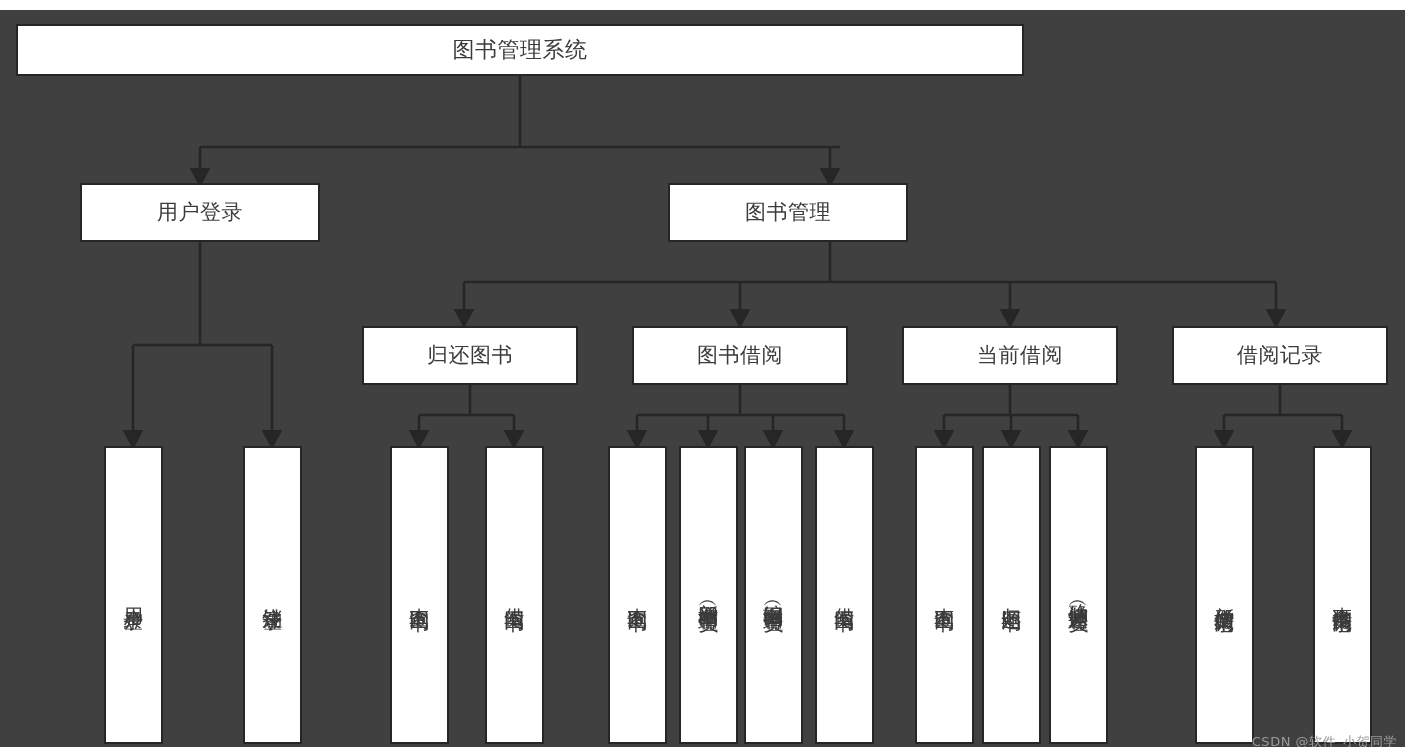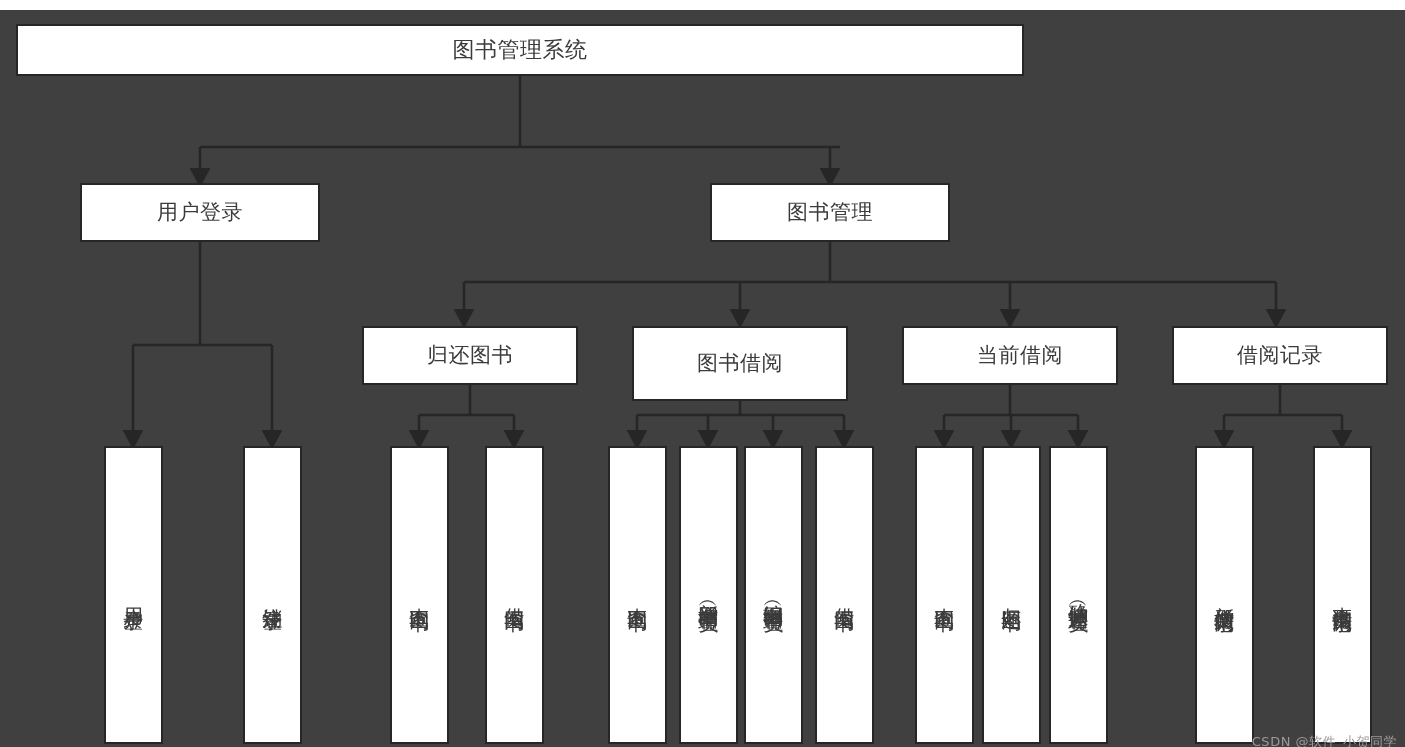--- a/index.html
+++ b/index.html
@@ -125,28 +125,28 @@
     </g>
   </svg>
 
   <div class="node node-h node-root" style="left:16px; top:14px; width:1008px; height:52px;">
     <span class="label">图书管理系统</span>
   </div>
 
   <div class="node node-h" style="left:80px; top:173px; width:240px; height:59px;">
     <span class="label">用户登录</span>
   </div>
-  <div class="node node-h" style="left:710px; top:173px; width:240px; height:59px;">
+  <div class="node node-h" style="left:668px; top:173px; width:240px; height:59px;">
     <span class="label">图书管理</span>
   </div>
 
   <div class="node node-h" style="left:362px; top:316px; width:216px; height:59px;">
     <span class="label">归还图书</span>
   </div>
-  <div class="node node-h" style="left:632px; top:316px; width:216px; height:75px;">
+  <div class="node node-h" style="left:632px; top:316px; width:216px; height:59px;">
     <span class="label">图书借阅</span>
   </div>
   <div class="node node-h" style="left:902px; top:316px; width:216px; height:59px;padding-left:20px;">
     <span class="label">当前借阅</span>
   </div>
   <div class="node node-h" style="left:1172px; top:316px; width:216px; height:59px;">
     <span class="label">借阅记录</span>
   </div>
 
   <div class="node node-v" style="left:104px; top:436px; width:59px; height:298px;">

